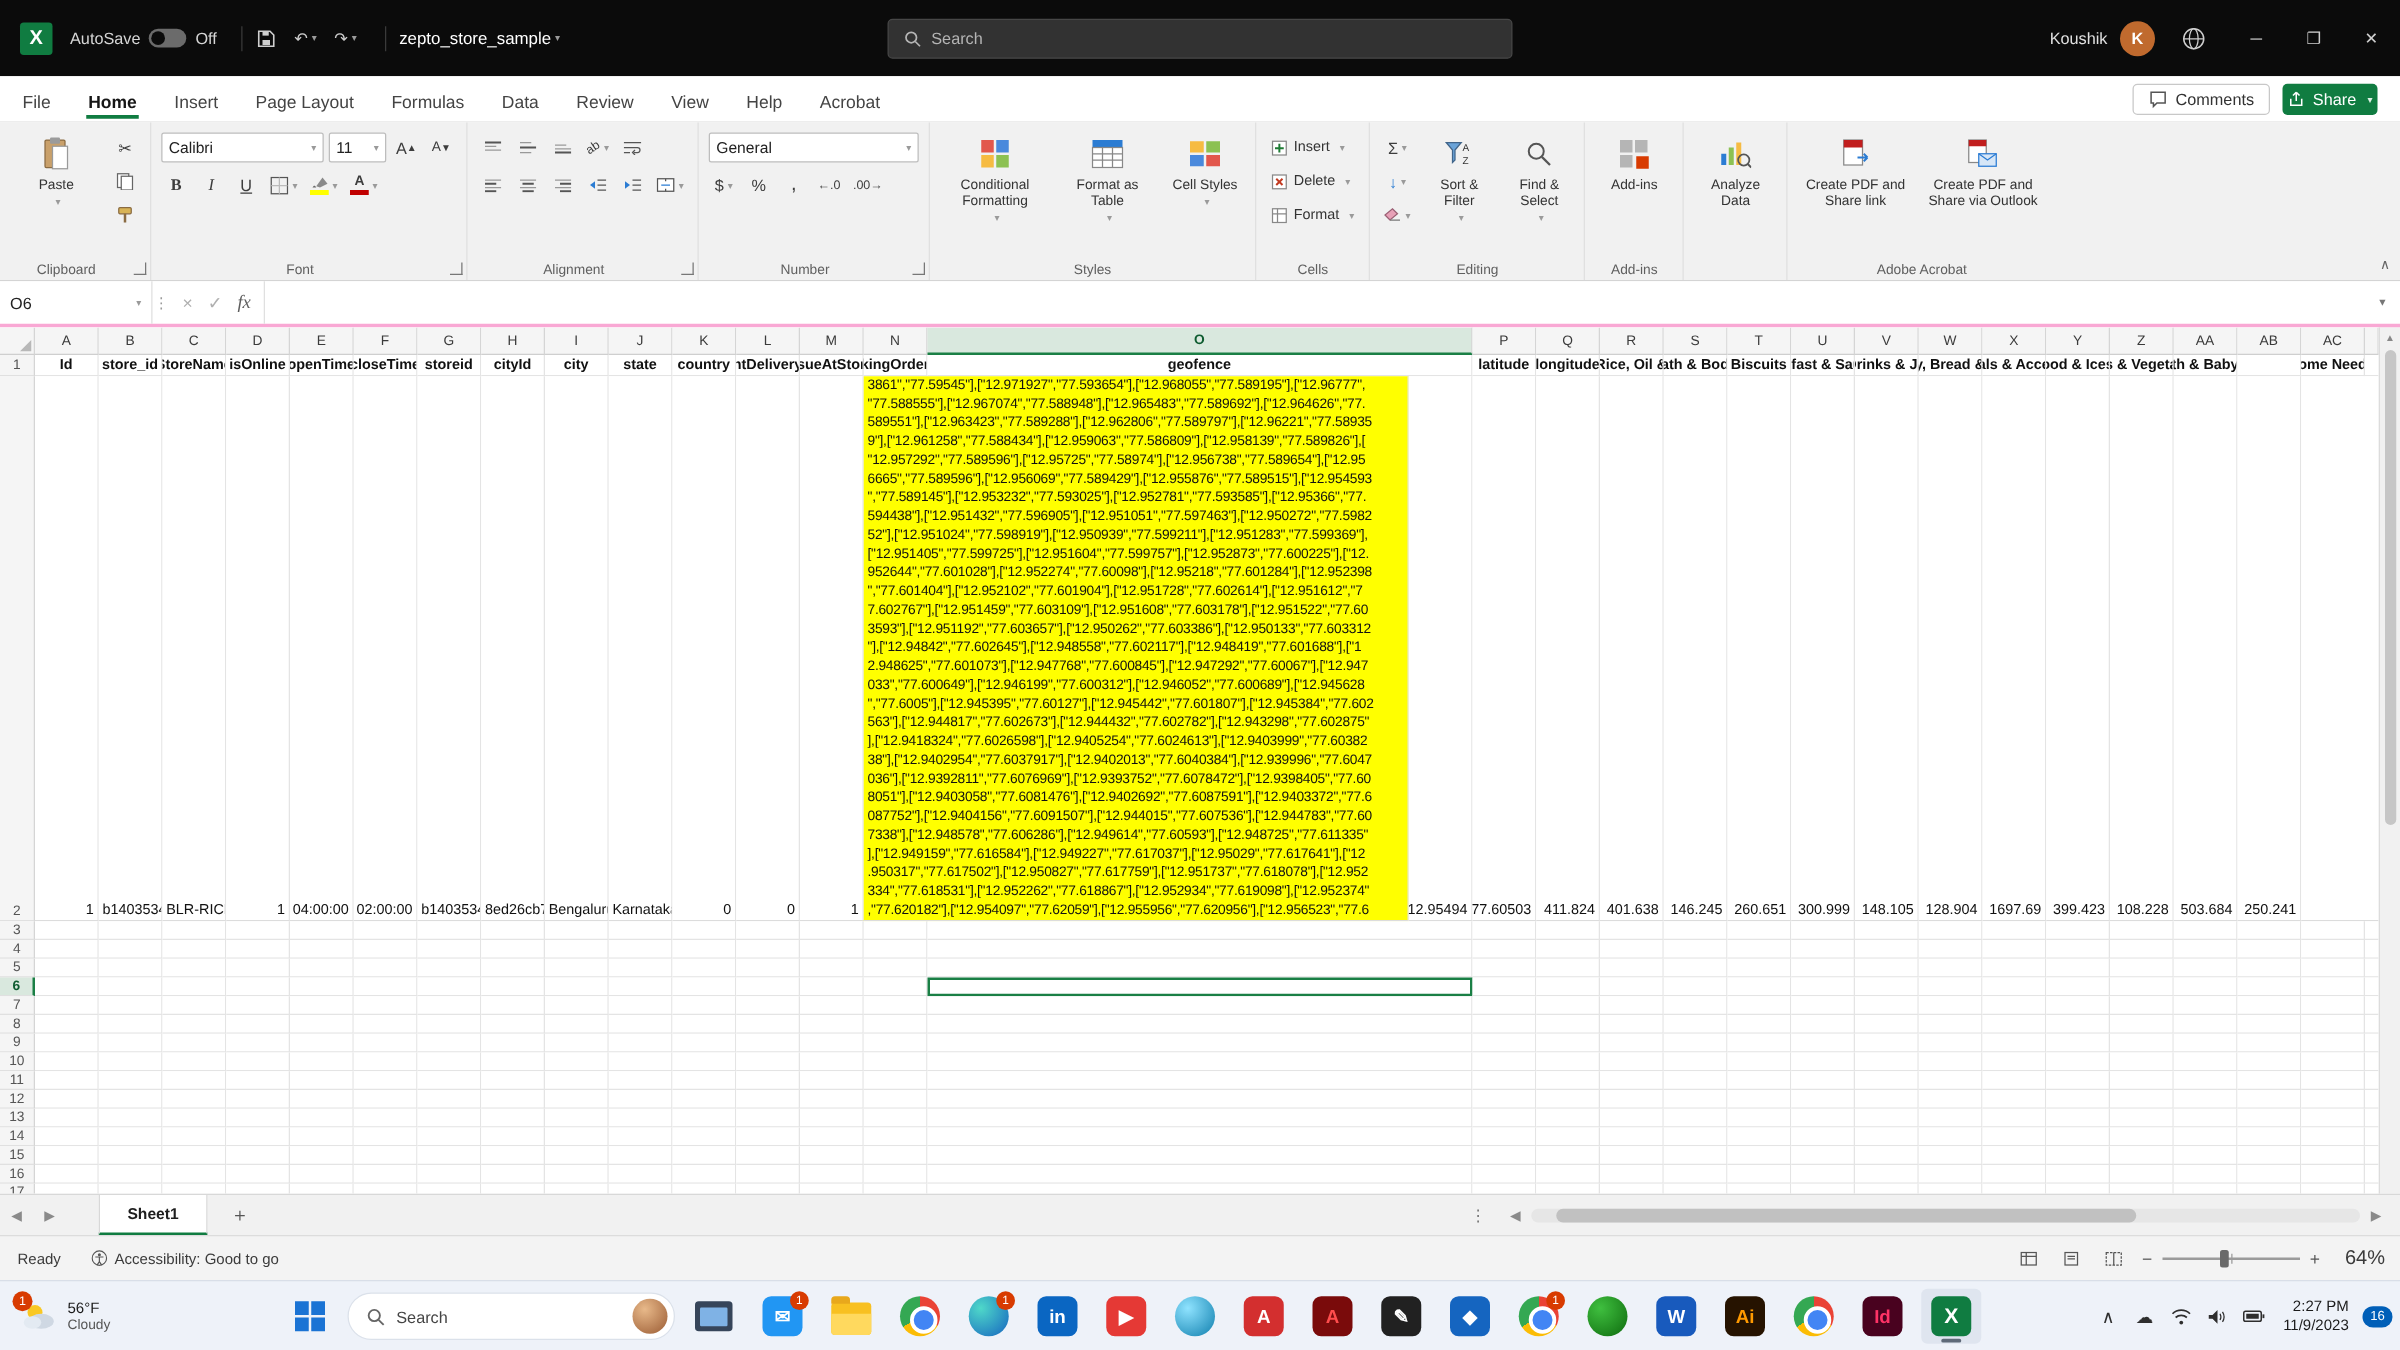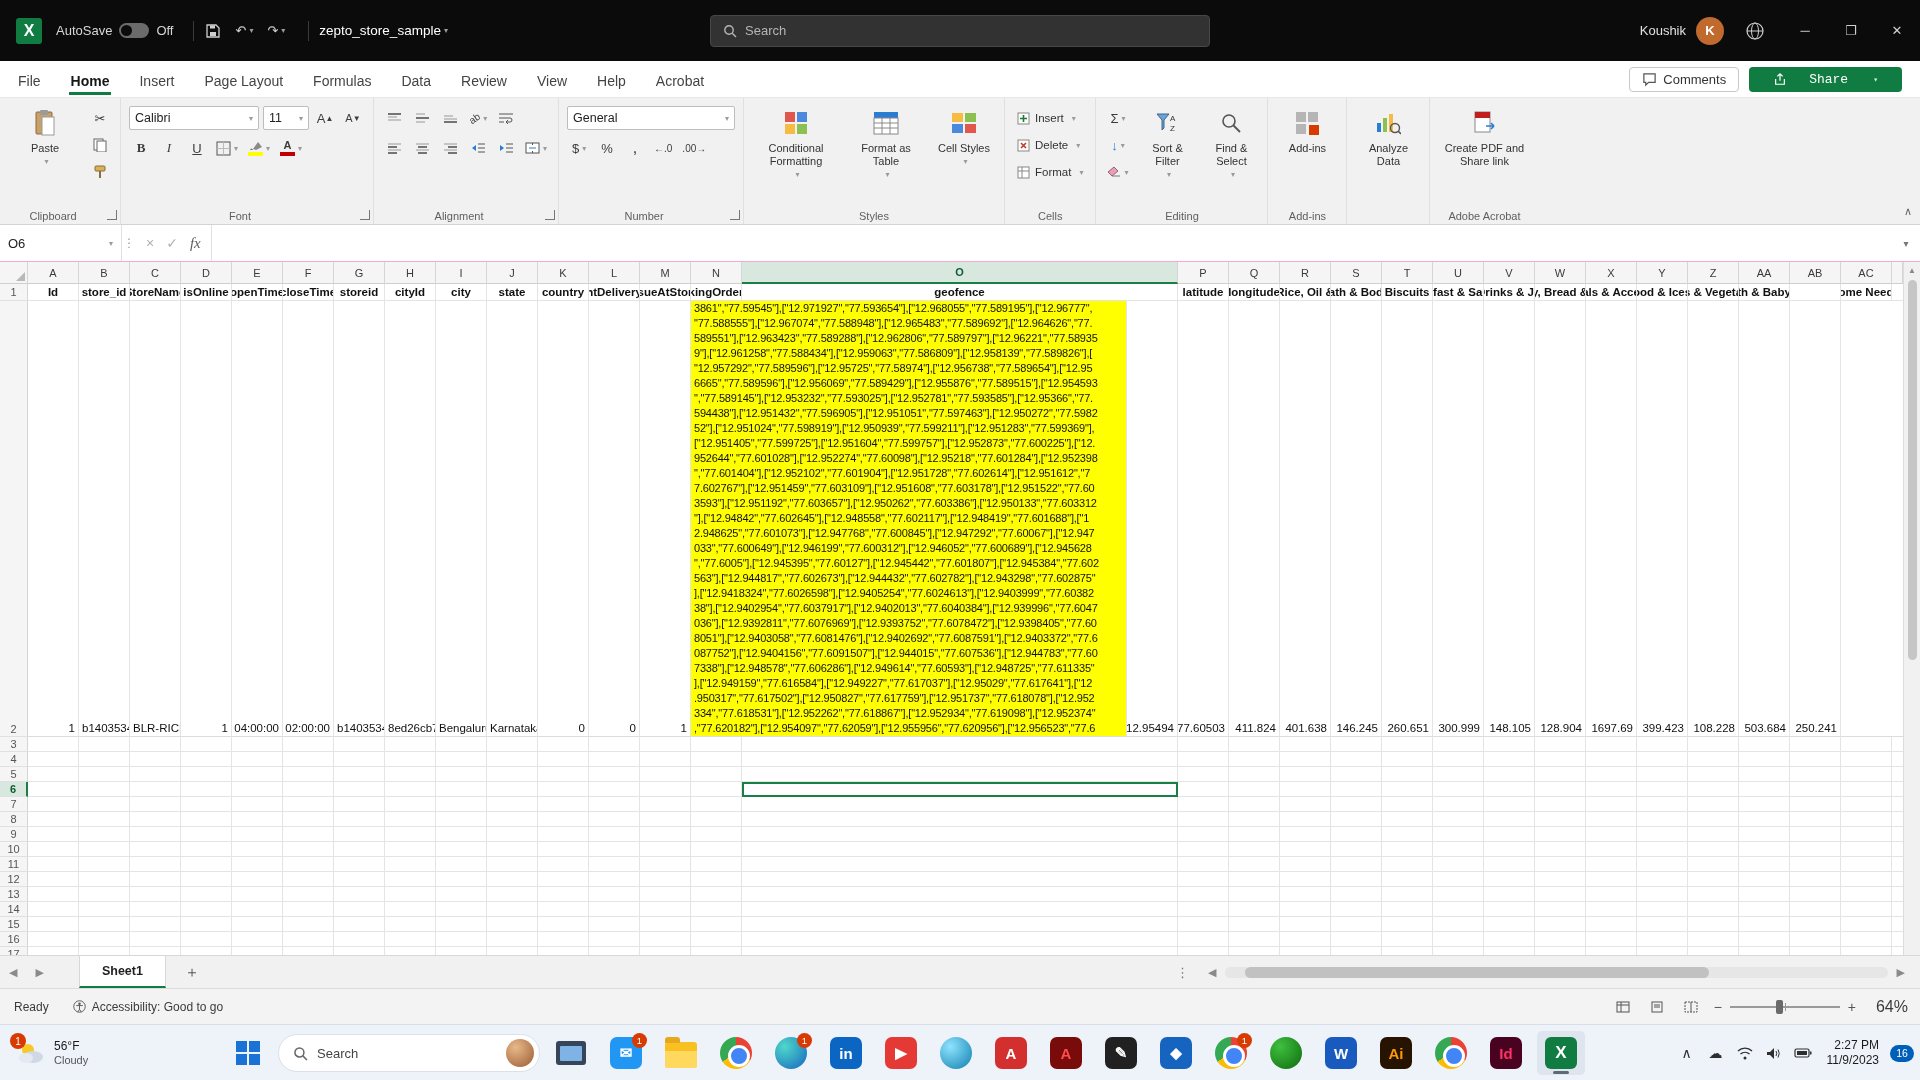--- a/index.html
+++ b/index.html
@@ -26,21 +26,21 @@
   .avatar { width:28px; height:28px; border-radius:50%; background:#c06a2e; color:#fff; display:flex; align-items:center; justify-content:center; font-size:13px; font-weight:bold; margin-right:14px; }
   .globe-btn { width:34px; height:34px; display:flex; align-items:center; justify-content:center; color:#cfcfcf; margin-right:10px; }
   .winctl { width:46px; height:61px; display:flex; align-items:center; justify-content:center; color:#cfcfcf; font-size:13px; }
 
   
   .menubar { position:absolute; top:61px; left:0; right:0; height:37px; background:#fff; display:flex; align-items:center; padding-left:16px; border-bottom:1px solid #e8e8e8; }
   .mtab { font-size:14px; color:#444; margin-right:26px; padding:9px 2px 6px; cursor:default; }
   .mtab.active { color:#161616; border-bottom:3px solid #107c41; font-weight:bold; padding-bottom:3px; }
   .menu-right { margin-left:auto; display:flex; align-items:center; gap:10px; margin-right:18px; }
   .comments-btn { display:flex; align-items:center; gap:6px; border:1px solid #c8c8c8; border-radius:4px; padding:4px 12px; font-size:13px; color:#333; background:#fff; }
-  .share-btn { display:flex; align-items:center; gap:22px; border-radius:4px; padding:5px 24px; font-size:13px; color:#fff; background:#107c41;font-family:Liberation Mono, monospace; }
+  .share-btn { display:flex; align-items:center; gap:6px; border-radius:4px; padding:5px 4px; font-size:13px; color:#fff; background:#107c41; }
 
   
   .ribbon { position:absolute; top:98px; left:0; right:0; height:127px; background:#f1f1f1; border-bottom:1px solid #d4d4d4; display:flex; }
   .rgroup { position:relative; height:100%; padding:6px 8px 18px; border-right:1px solid #e0e0e0; }
   .glabel { position:absolute; bottom:2px; left:0; right:14px; text-align:center; font-size:11px; color:#5f5f5f; white-space:nowrap; }
   .glabel.center { right:0; }
   .launcher { position:absolute; bottom:4px; right:3px; width:10px; height:10px; border-right:1.5px solid #777; border-bottom:1.5px solid #777; }
   .gcontent { display:flex; gap:6px; height:100%; }
   .gcol { display:flex; flex-direction:column; gap:3px; }
   .grow2 { display:flex; align-items:center; gap:4px; }
@@ -50,21 +50,21 @@
   .combo { height:24px; background:#fff; border:1px solid #bdbdbd; border-radius:2px; display:flex; align-items:center; padding:0 5px; font-size:12.5px; color:#222; justify-content:space-between; }
   .rowbtn { display:flex; align-items:center; gap:5px; font-size:11.5px; color:#333; height:24px; padding:0 4px; border-radius:3px; }
   .bold-g { font-weight:bold; font-family:"Liberation Serif", serif; }
   .ital-g { font-style:italic; font-family:"Liberation Serif", serif; }
   .und-g { text-decoration:underline; }
   .colorbar { display:block; width:15px; height:4px; margin-top:1px; }
   .stack-ic { display:flex; flex-direction:column; align-items:center; line-height:11px; }
   .ribbon-collapse { position:absolute; right:8px; bottom:6px; color:#666; font-size:11px; }
 
   
-  .formulabar { position:absolute; top:225px; left:0; right:0; height:37px; background:#fff; border-bottom:1px solid #f9a8d4; display:flex; align-items:stretch; }
+  .formulabar { position:absolute; top:225px; left:0; right:0; height:37px; background:#fff; border-bottom:3px solid #f9a8d4; display:flex; align-items:stretch; }
   .namebox { width:122px; display:flex; align-items:center; justify-content:space-between; padding:0 8px; font-size:13px; color:#222; border-right:1px solid #e0e0e0; }
   .fb-dots { width:14px; display:flex; align-items:center; justify-content:center; color:#9a9a9a; font-size:12px; }
   .fb-btns { display:flex; align-items:center; gap:12px; padding:0 10px; border-right:1px solid #e0e0e0; color:#b0b0b0; font-size:14px; }
   .fb-fx { color:#5f5f5f; font-style:italic; font-family:"Liberation Serif", serif; font-size:15px; }
   .fb-input { flex:1; display:flex; align-items:center; padding:0 8px; font-size:13px; color:#222; }
   .fb-chev { width:28px; display:flex; align-items:center; justify-content:center; color:#777; font-size:10px; }
 
   
   .sheet { position:absolute; top:262px; left:0; width:1903px; height:693px; overflow:hidden; background:#fff; }
   .colstrip { display:flex; height:22px; }
@@ -601,20 +601,31 @@
         <div class="bigbtn" style="width:92px;">
           <span class="bicon">
             <svg width="24" height="26" viewBox="0 0 24 26">
                 <rect x="3" y="2" width="15" height="20" fill="#fff" stroke="#888"></rect>
                 <rect x="3" y="2" width="15" height="6" fill="#c11e1e"></rect>
                 <path d="M14 16h8M22 16l-3-3M22 16l-3 3" stroke="#2b7cd3" stroke-width="1.6" fill="none"></path>
               </svg>
           </span>
           <span>Create PDF and Share link</span>
         </div>
+        <div class="bigbtn" style="width:100px;">
+          <span class="bicon">
+            <svg width="26" height="26" viewBox="0 0 26 26">
+                <rect x="2" y="2" width="14" height="18" fill="#fff" stroke="#888"></rect>
+                <rect x="2" y="2" width="14" height="5" fill="#c11e1e"></rect>
+                <rect x="10" y="13" width="14" height="10" fill="#d6e6f7" stroke="#2b7cd3"></rect>
+                <path d="M10 13l7 5 7-5" fill="none" stroke="#2b7cd3"></path>
+              </svg>
+          </span>
+          <span>Create PDF and Share via Outlook</span>
+        </div>
       </div>
       <div class="glabel center">Adobe Acrobat</div>
     </div>
 
     <span class="ribbon-collapse">∧</span>
   </div>
 
   <div class="formulabar">
     <div class="namebox">
       <span>O6</span>

